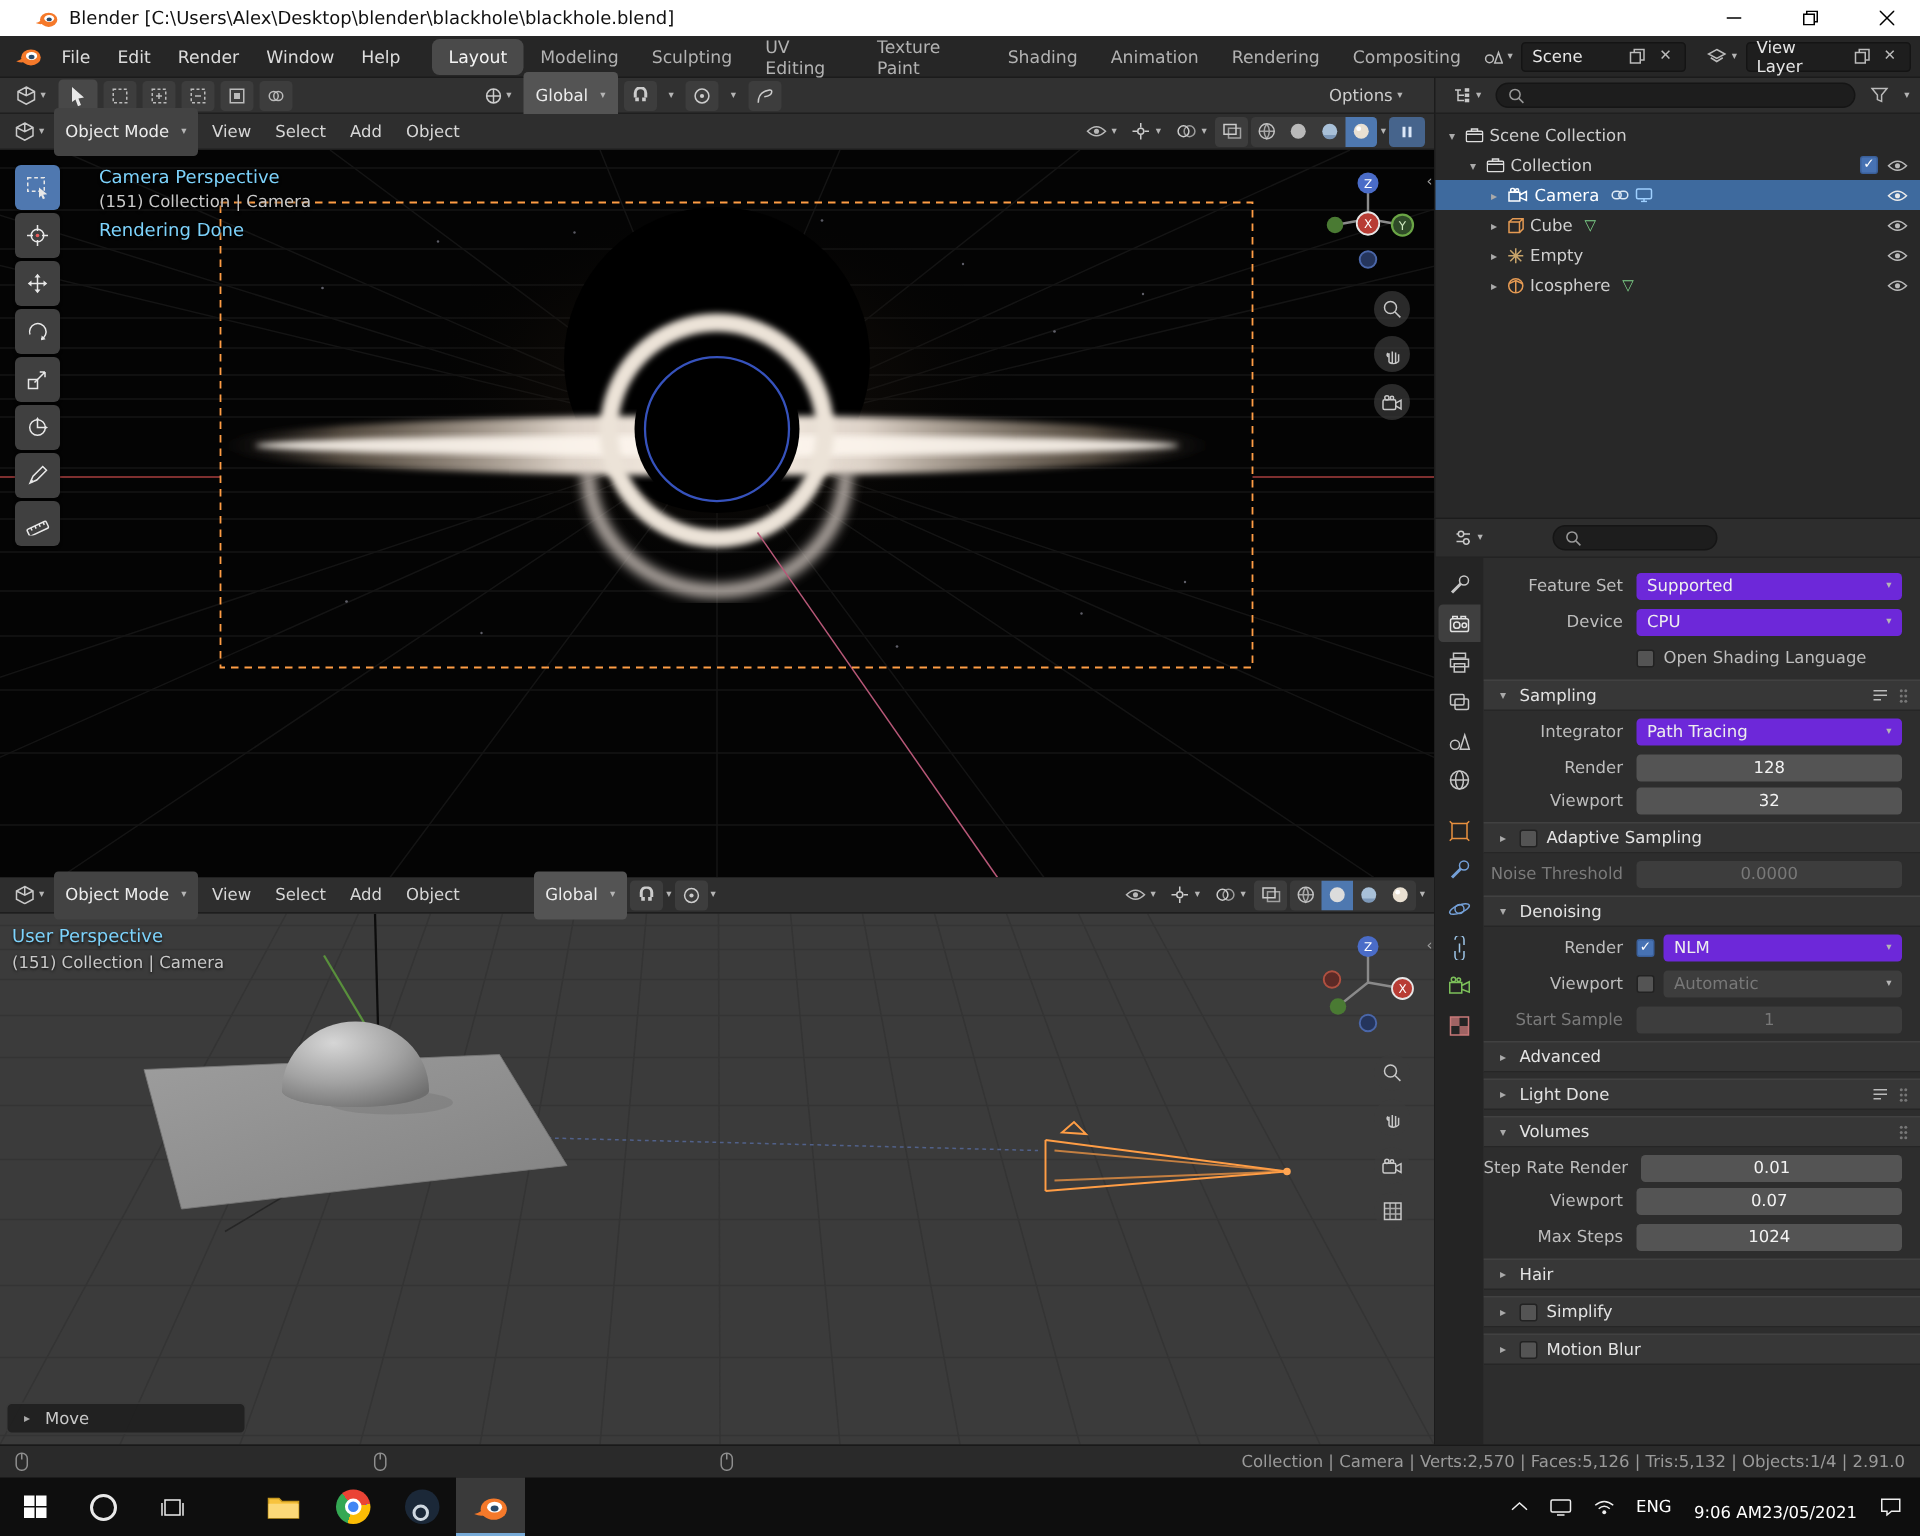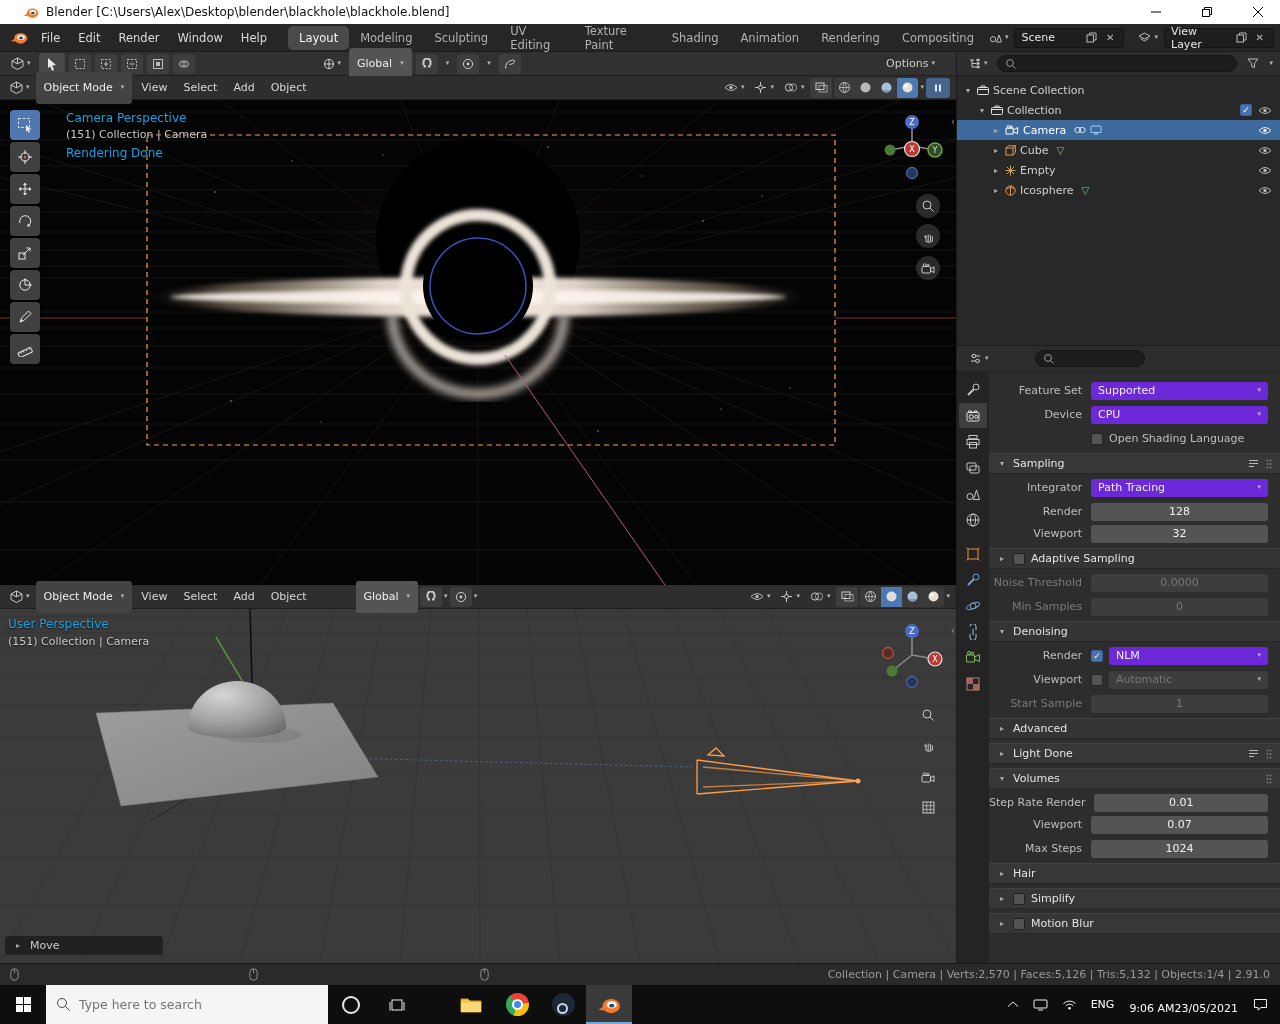--- a/index.html
+++ b/index.html
@@ -30,21 +30,21 @@
 .outl-h{position:absolute;left:956px;top:52px;width:324px;height:24px;background:#2e2e2e;display:flex;align-items:center;gap:5px;padding:0 7px;border-bottom:1px solid #1f1f1f;border-left:1px solid #1c1c1c}
 .search{background:#1d1d1d;border:1px solid #151515;border-radius:10px;height:17px;display:flex;align-items:center;padding:0 7px;gap:5px}
 
 .vp1{position:absolute;left:0;top:76px;width:956px;height:509px}
 .vp2{position:absolute;left:0;top:585px;width:956px;height:378px}
 .vp-h{height:24px;background:#2e2e2e;display:flex;align-items:center;gap:2px;padding:0 6px;border-bottom:1px solid #1e1e1e;position:relative;z-index:3}
 .vmenu{padding:0 7px;color:#d6d6d6}
 .vp-canvas{position:relative;overflow:hidden;background:#050505}
 .vp2 .vp-canvas{background:#3b3b3b}
 .ovl{position:absolute;z-index:2;text-shadow:0 1px 2px #000c}
-.l1{color:#0ea5e9;font-size:12px}
+.l1{color:#7dd3fc;font-size:12px}
 .l2{color:#c9c9c9;font-size:11px}
 .tools{position:absolute;left:10px;top:10px;display:flex;flex-direction:column;z-index:2}
 .tool{width:30px;height:30px;border-radius:4px;background:#404040;display:flex;align-items:center;justify-content:center;margin-bottom:2px;box-shadow:0 1px 2px #0007}
 .tool.active{background:#507cbf0;background:#4f78b0}
 .gizmo{position:absolute;right:8px;top:10px;z-index:2}
 .navbtn{position:absolute;right:16px;width:24px;height:24px;border-radius:12px;background:#3c3c3cb0;display:flex;align-items:center;justify-content:center;z-index:2}
 .collapse{position:absolute;right:1px;top:16px;color:#9a9a9a;font-size:10px;z-index:2}
 .shadegrp{display:flex;background:#3a3a3a;border-radius:3px;overflow:hidden}
 .shadegrp .sbtn{width:21px;height:20px;display:flex;align-items:center;justify-content:center}
 .sbtn.active{background:#4e78b0}
@@ -963,26 +963,20 @@
         <span class="disc">▸</span>
         <span class="chk"></span>
         <span>Adaptive Sampling</span>
       </div>
       <div class="prow">
         <span class="plab" style="color:#7a7a7a">Noise Threshold</span>
         <span class="pw">
             <span class="val dis">0.0000</span>
           </span>
       </div>
-      <div class="prow">
-        <span class="plab" style="color:#7a7a7a">Min Samples</span>
-        <span class="pw">
-            <span class="val dis">0</span>
-          </span>
-      </div>
       <div class="phead" style="background:#343434">
         <span class="disc">▾</span>
         <span>Denoising</span>
       </div>
       <div class="prow">
         <span class="plab">Render</span>
         <span class="pw">
             <span class="chk on">✓</span>
             <span class="sel2">
               <span>NLM</span>
@@ -1100,27 +1094,20 @@
 
   <div class="taskbar">
     <span class="tkbtn">
         <span class="winlogo">
           <span></span>
           <span></span>
           <span></span>
           <span></span>
         </span>
       </span>
-    <span class="tsearch">
-      <svg width="15" height="15">
-          <circle cx="6" cy="6" r="4.5" fill="none" stroke="#444"></circle>
-          <path d="M9.4 9.4 L13.6 13.6" stroke="#444"></path>
-        </svg>
-      <input placeholder="Type here to search" style="">
-    </span>
     <span class="tkbtn">
         <span class="cortana"></span>
       </span>
     <span class="tkbtn">
         <svg width="16" height="14">
           <rect x="3" y="2" width="10" height="10" fill="none" stroke="#eee"></rect>
           <path d="M1 4 V12.5 M15 4 V12.5" stroke="#eee"></path>
         </svg>
       </span>
     <span class="tkbtn" style="margin-left:28px">

